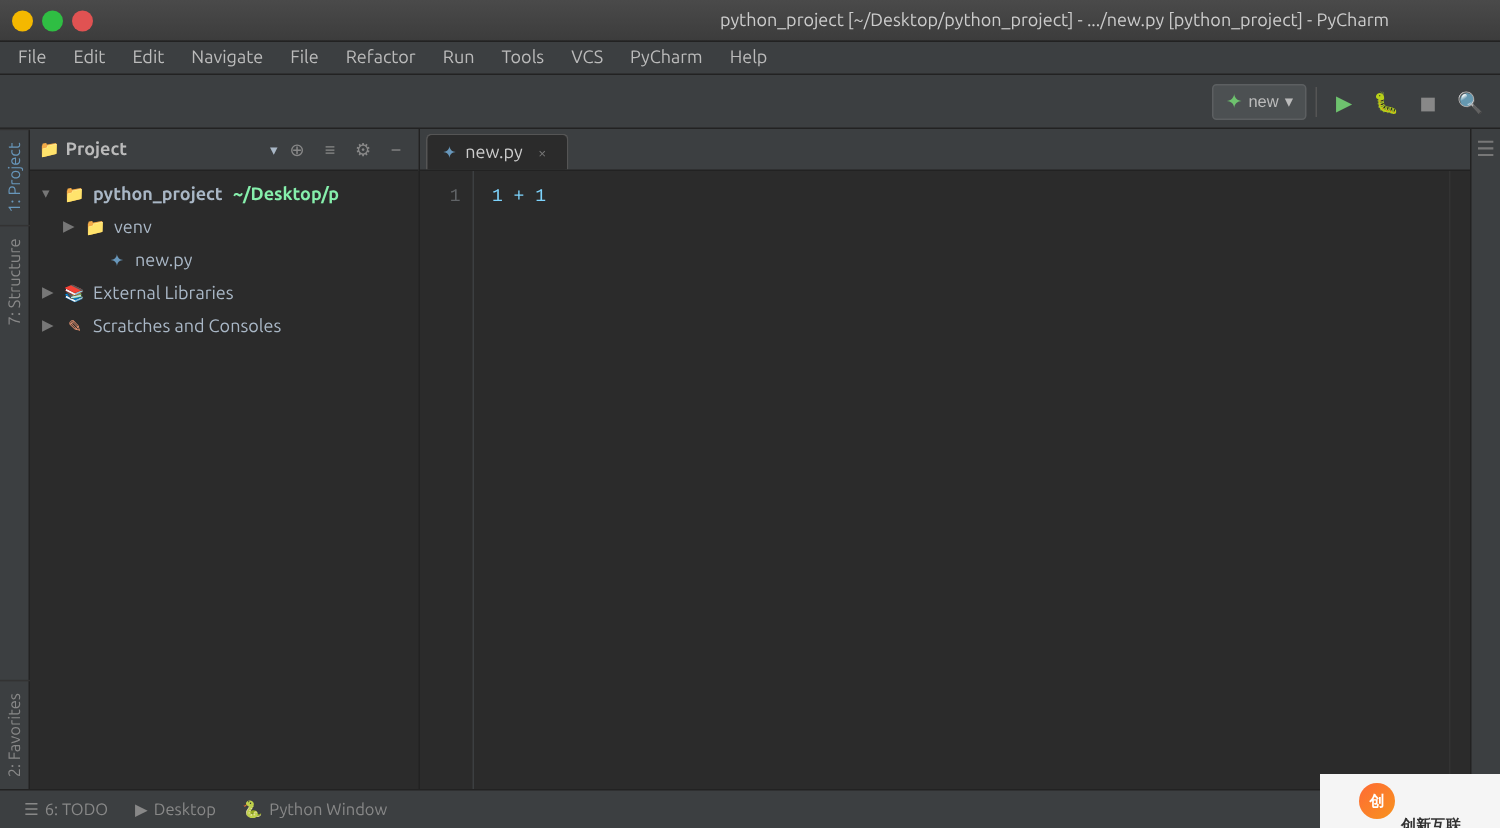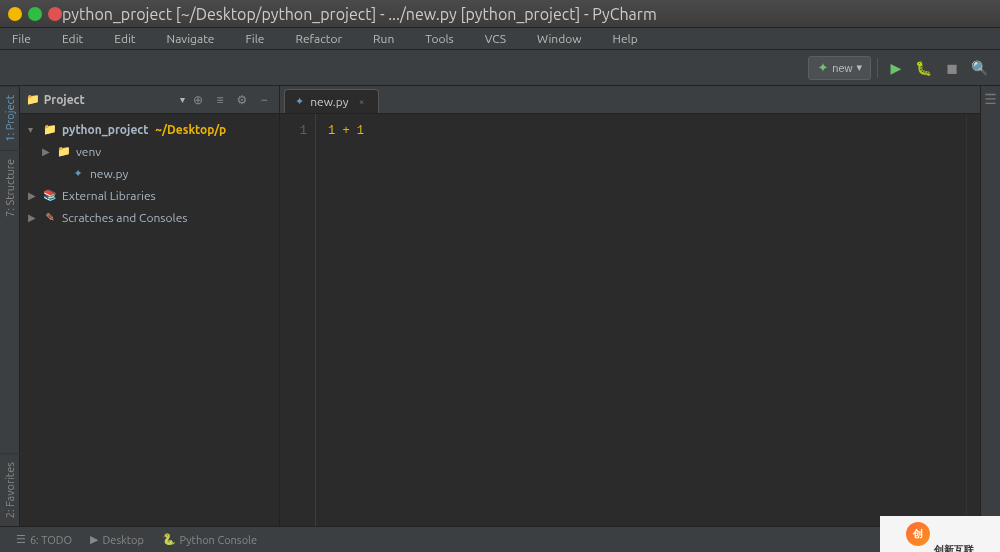--- a/index.html
+++ b/index.html
@@ -32,35 +32,35 @@
       width: 14px;
       height: 14px;
       border-radius: 50%;
       border: none;
       cursor: pointer;
     }
     .win-btn.minimize { background: #f4b800; }
     .win-btn.maximize { background: #2fbe43; }
     .win-btn.close { background: #e05252; }
     #title-text {
-      font-size: 16px;
+      font-size: 12px;
       color: #ccc;
       flex: 1;
-      text-align: left;
+      text-align: right;
     }
 
     
     #menu-bar {
       height: 22px;
       background: #3c3f41;
       display: flex;
       align-items: center;
       padding: 0 4px;
       border-bottom: 1px solid #222;
-      gap: 15px;
+      gap: 2px;
     }
     .menu-item {
       padding: 2px 8px;
       color: #bbb;
       font-size: 12px;
       cursor: pointer;
       border-radius: 2px;
     }
 
     
@@ -383,21 +383,21 @@
   <div id="menu-bar">
     <span class="menu-item">File</span>
     <span class="menu-item">Edit</span>
     <span class="menu-item">Edit</span>
     <span class="menu-item">Navigate</span>
     <span class="menu-item">File</span>
     <span class="menu-item">Refactor</span>
     <span class="menu-item">Run</span>
     <span class="menu-item">Tools</span>
     <span class="menu-item">VCS</span>
-    <span class="menu-item">Window</span>
+    <span class="menu-item">PyCharm</span>
     <span class="menu-item">Help</span>
   </div>
 
   <div id="toolbar">
     <button class="toolbar-btn">
       <span style="color:#6ec26e; font-size:13px;">✦</span>
       <span>new</span>
       <span>▾</span>
     </button>
     <div class="toolbar-separator"></div>
@@ -432,21 +432,21 @@
         <button class="header-icon-btn" title="Minimize">−</button>
       </div>
       <div id="project-tree">
 
         <div class="tree-item">
           <span class="indent" style="width:4px;"></span>
           <span class="arrow">▾</span>
           <span class="file-icon folder-icon">📁</span>
           <span style="font-weight:bold; color:#a9b7c6;">
             <span>python_project</span>
-            <span style="color:#eab308; margin-left:4px;">~/Desktop/p</span>
+            <span style="color:#86efac; margin-left:4px;">~/Desktop/p</span>
           </span>
         </div>
 
         <div class="tree-item">
           <span class="indent" style="width:18px;"></span>
           <span class="arrow">▶</span>
           <span class="file-icon folder-icon">📁</span>
           <span>venv</span>
         </div>
 
@@ -481,21 +481,21 @@
           <span>new.py</span>
           <span class="tab-close">×</span>
         </div>
       </div>
 
       <div id="editor-content">
         <div id="line-numbers">
           <div>1</div>
         </div>
         <div id="code-area">
-          <span style="color:#eab308;">1 + 1</span>
+          <span style="color:#7dd3fc;">1 + 1</span>
         </div>
         <div id="right-gutter"></div>
       </div>
     </div>
 
     <div id="right-tabs">
       <button class="header-icon-btn" style="color:#777; font-size:14px;">☰</button>
     </div>
 
   </div>
@@ -504,21 +504,21 @@
     <div class="bottom-tab">
       <span class="tab-icon">☰</span>
       <span>6: TODO</span>
     </div>
     <div class="bottom-tab">
       <span class="tab-icon">▶</span>
       <span>Desktop</span>
     </div>
     <div class="bottom-tab">
       <span class="tab-icon">🐍</span>
-      <span>Python Console</span>
+      <span>Python Window</span>
     </div>
 
     <div id="status-right">
       <span>1:6</span>
       <span>n/a</span>
       <span>UTF-8</span>
       <span>Git-8</span>
     </div>
 
     <div id="watermark">

